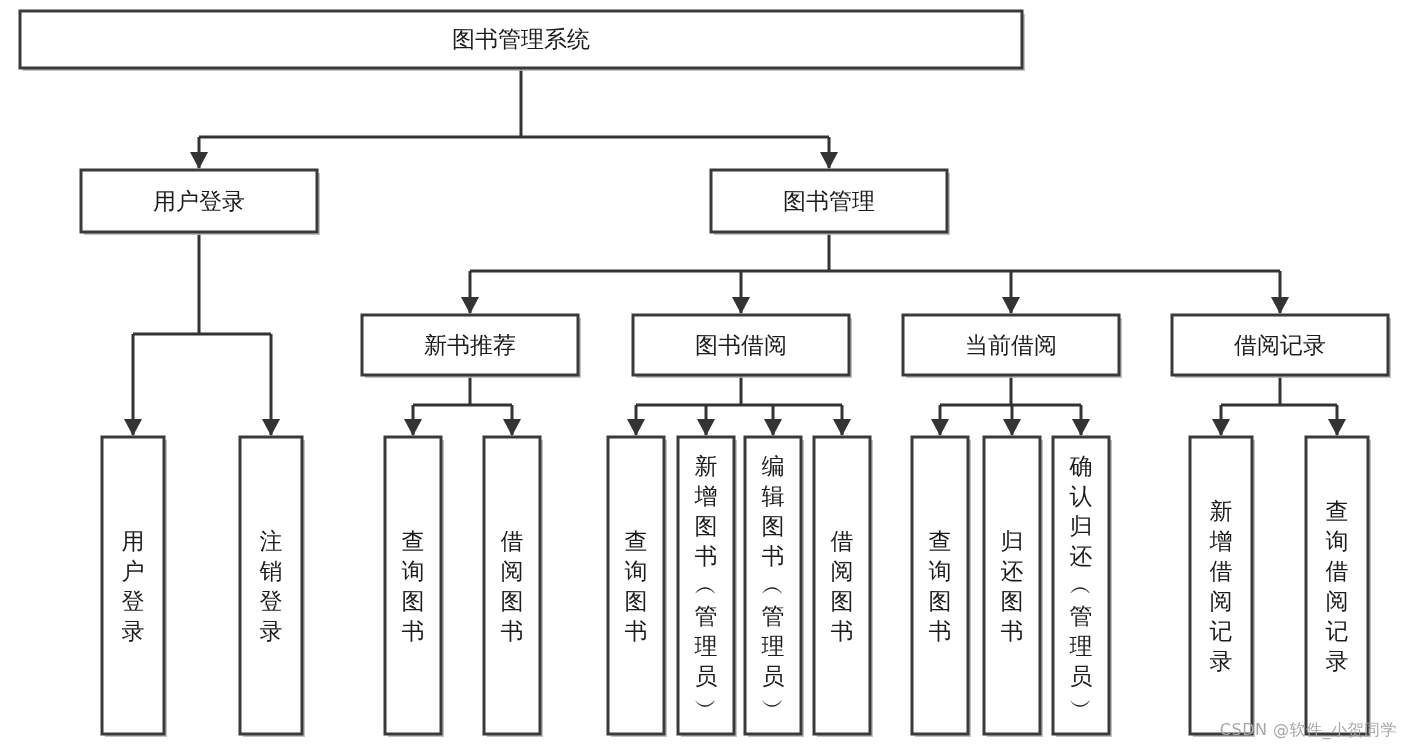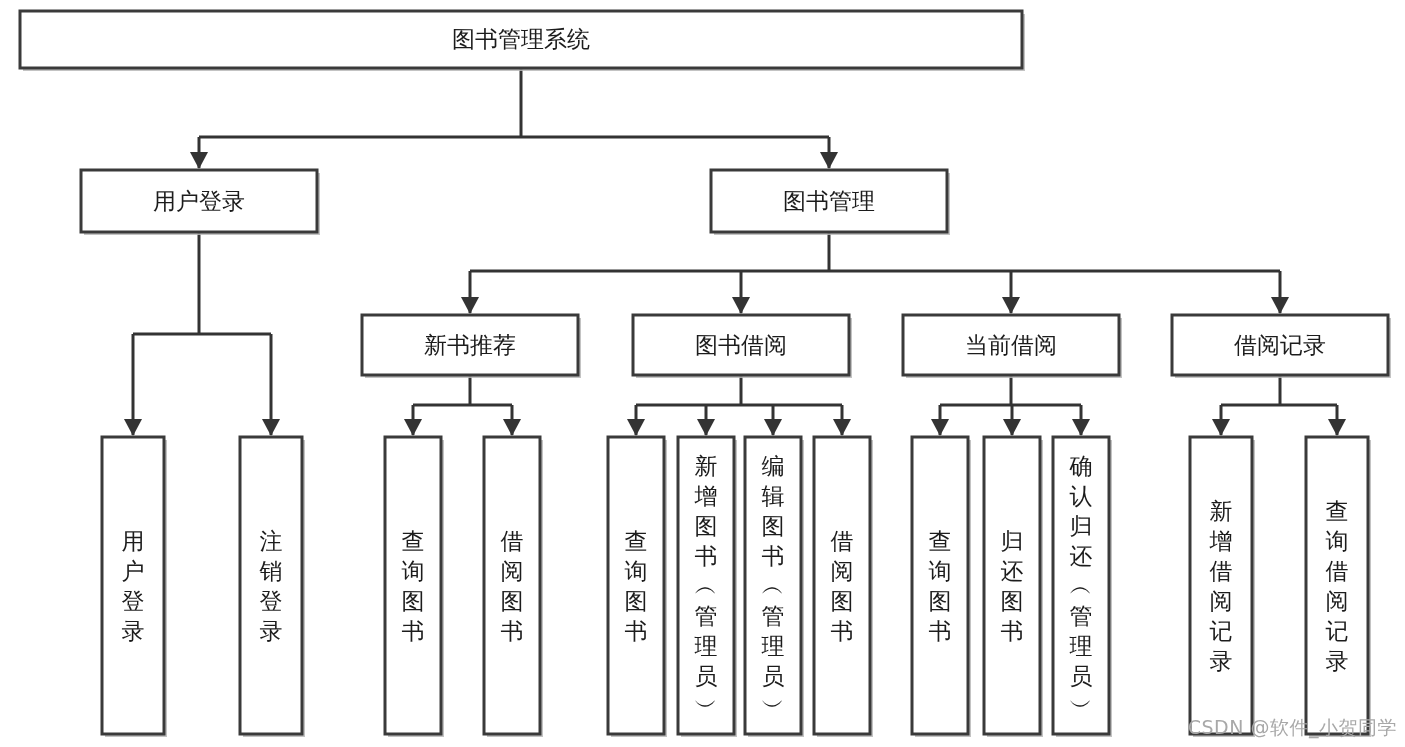--- a/index.html
+++ b/index.html
@@ -57,21 +57,21 @@
     fill: #1c1c1c;
     font-family: "DejaVu Sans", "Liberation Sans", sans-serif;
     font-size: 23px;
     text-anchor: middle;
   }
   .watermark {
     position: absolute;
     right: 8px;
     bottom: 6px;
     font-family: "DejaVu Sans", "Liberation Sans", sans-serif;
-    font-size: 19px;
+    font-size: 16px;
     color: #a8a8a8;
     white-space: nowrap;
     letter-spacing: 0.5px;
     user-select: none;
   }
 </style>
 </head>
 <body>
 
 <div id="diagram-root">

